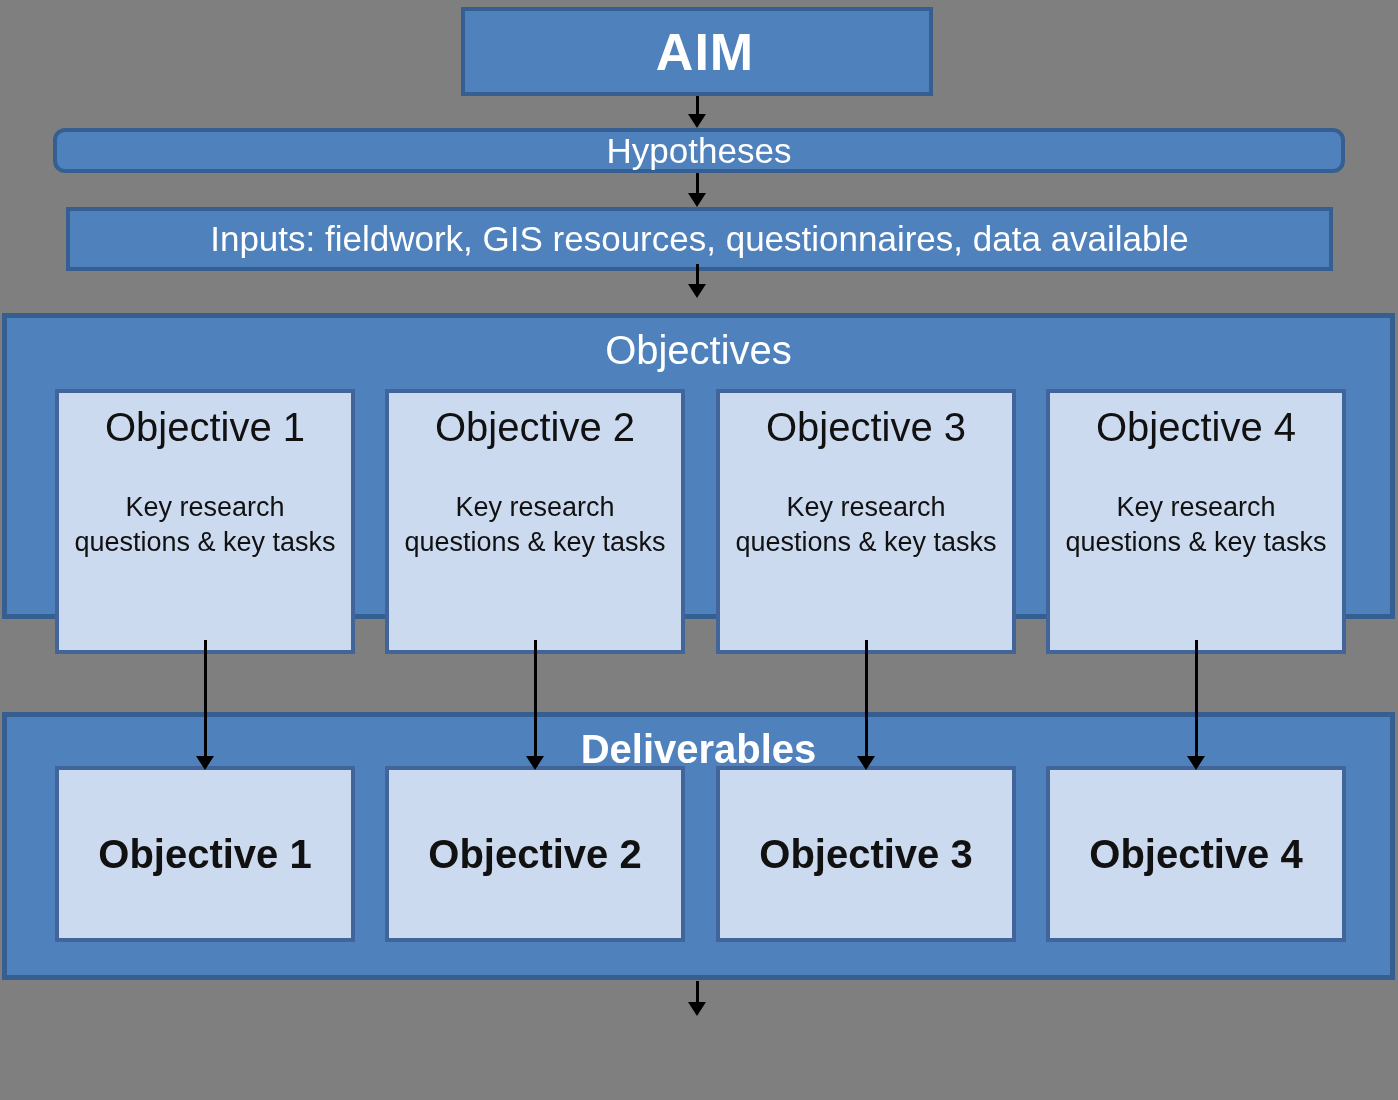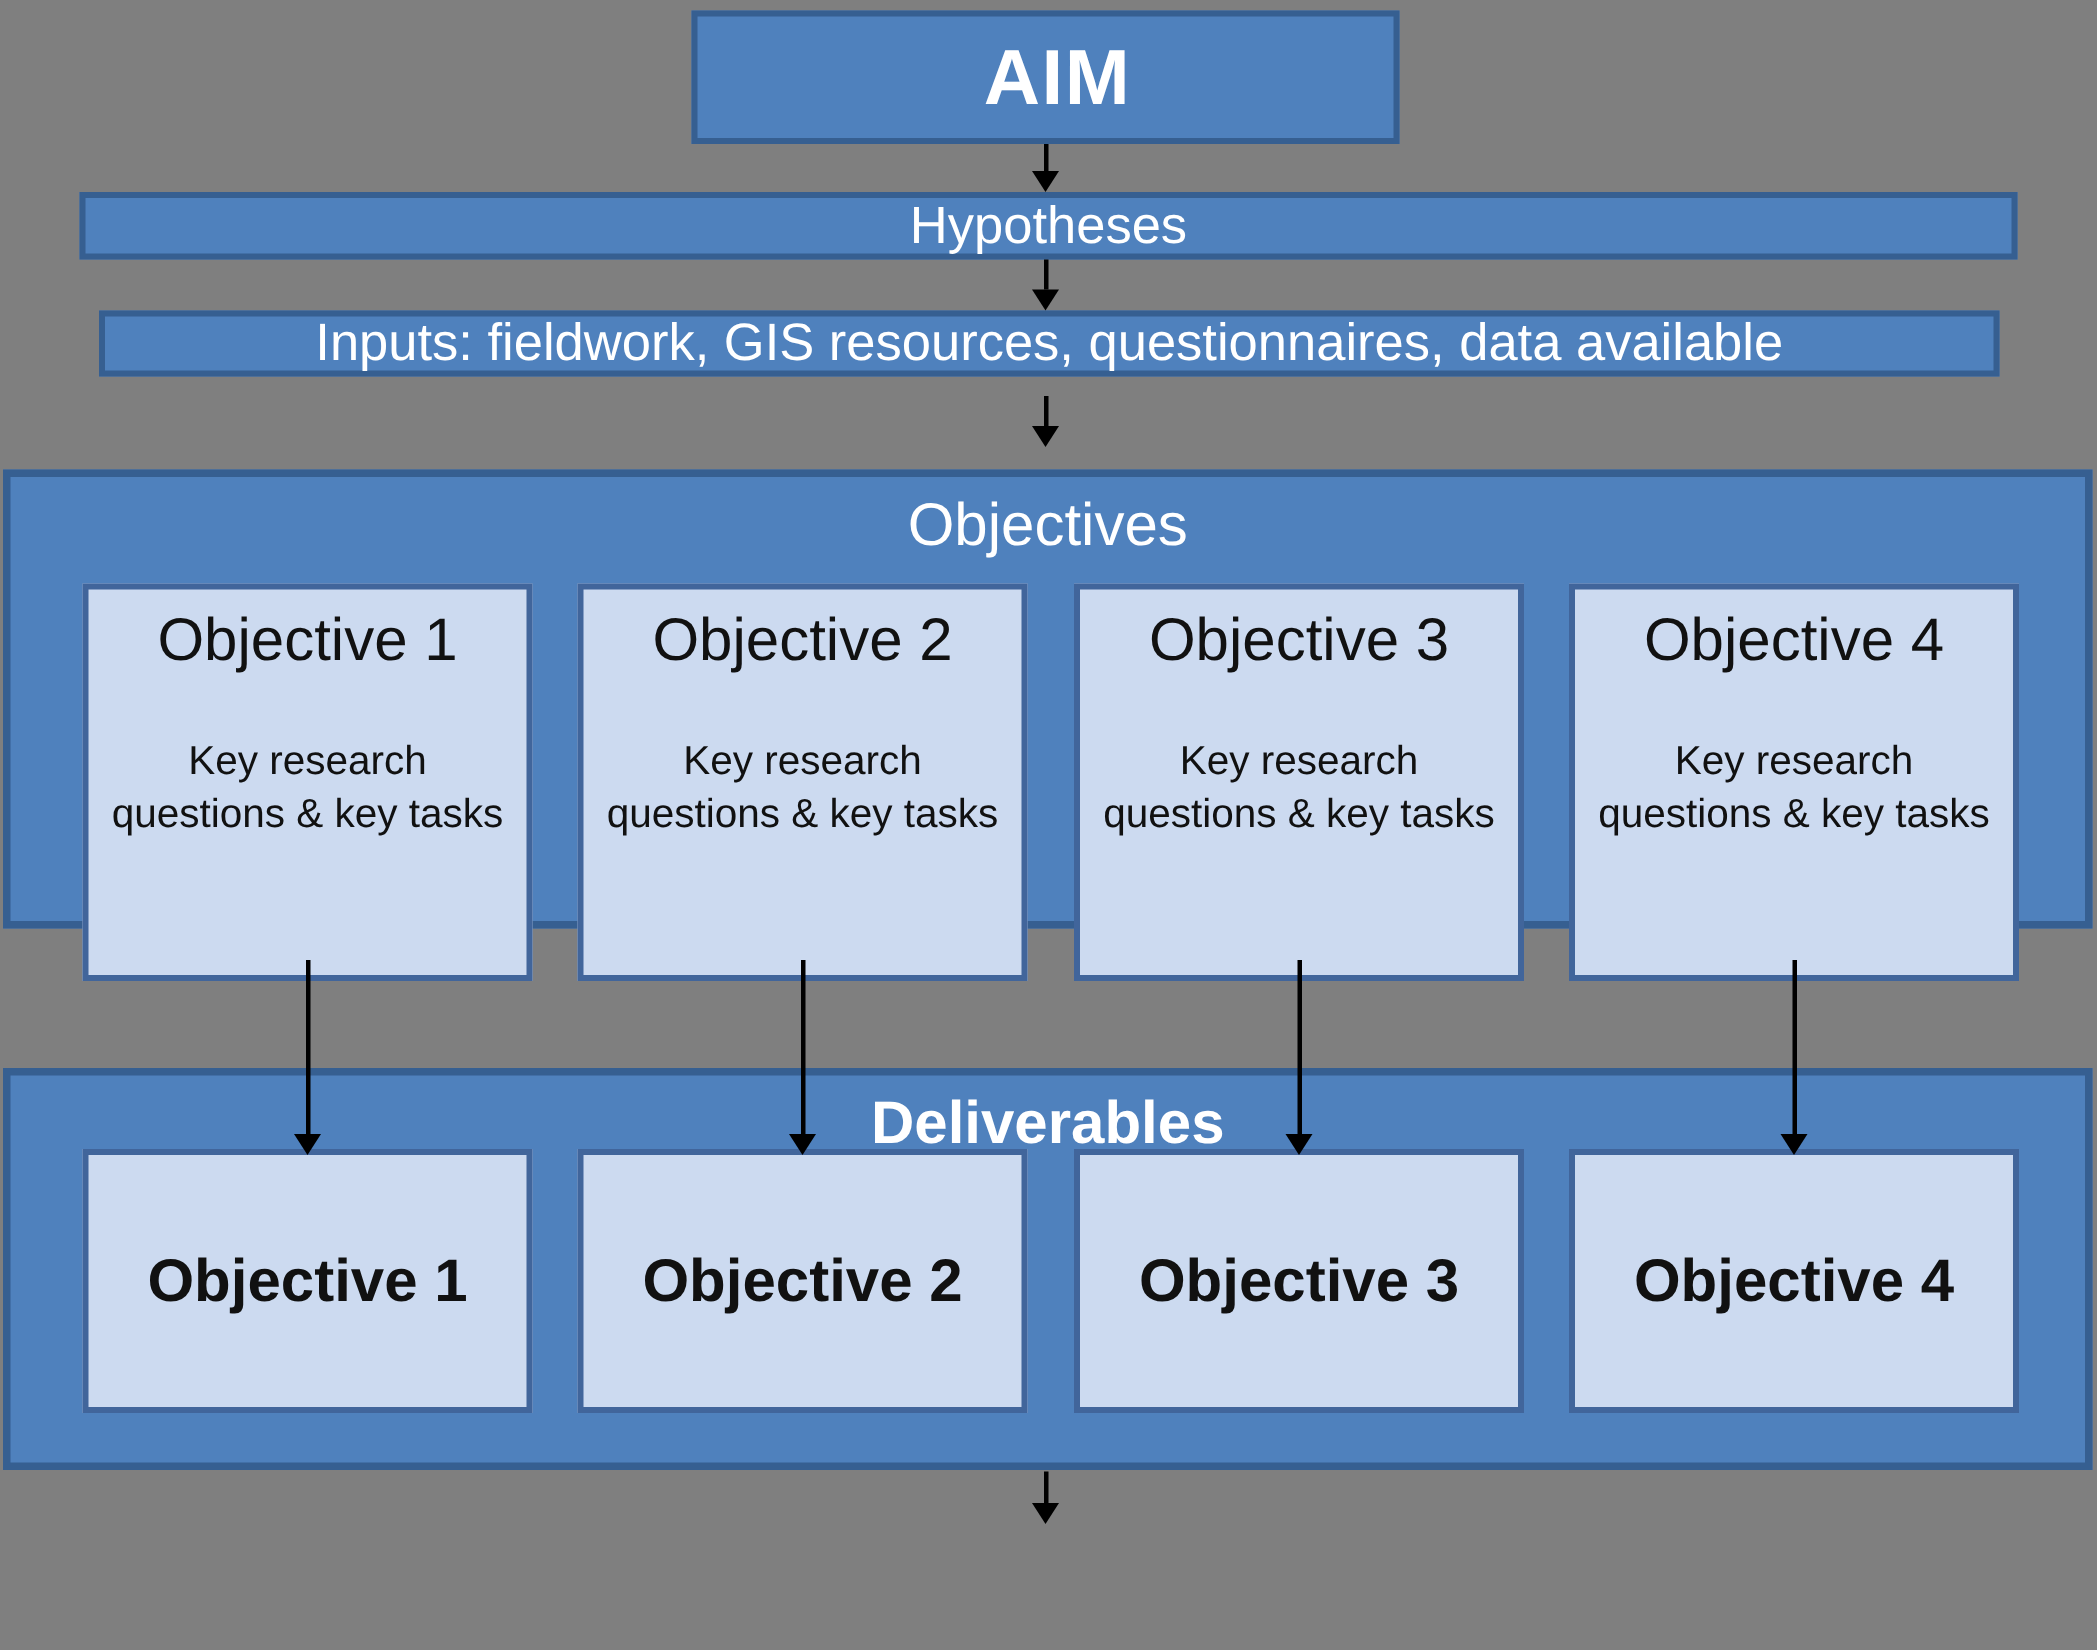--- a/index.html
+++ b/index.html
@@ -31,22 +31,22 @@
     border:4px solid var(--blue_border);
     color:var(--white_text);
     display:flex;
     align-items:center;
     justify-content:center;
   }
   .aim-box{
     left:461px; top:7px; width:472px; height:89px;
     font-size:52px; font-weight:bold; letter-spacing:1px;padding-left:16px;
   }
-  .bar-hypotheses{ left:53px; top:128px; width:1292px; height:45px; font-size:35px; }
-  .bar-inputs{ left:66px; top:207px; width:1267px; height:44px; font-size:35px; }
+  .bar-hypotheses{ left:53px; top:128px; width:1292px; height:45px; font-size:35px;border-radius:12px; }
+  .bar-inputs{ left:66px; top:207px; width:1267px; height:64px; font-size:35px; }
   .bar-principal{ left:44px; top:1016px; width:1311px; height:72px; font-size:35px; }
 
   .container{
     position:absolute;
     background:var(--blue_fill);
     border:5px solid var(--blue_border);
   }
   .container-objectives{ left:2px; top:313px; width:1393px; height:306px; }
   .container-deliverables{ left:2px; top:712px; width:1393px; height:268px;font-weight:bold; }
   .container-title{

